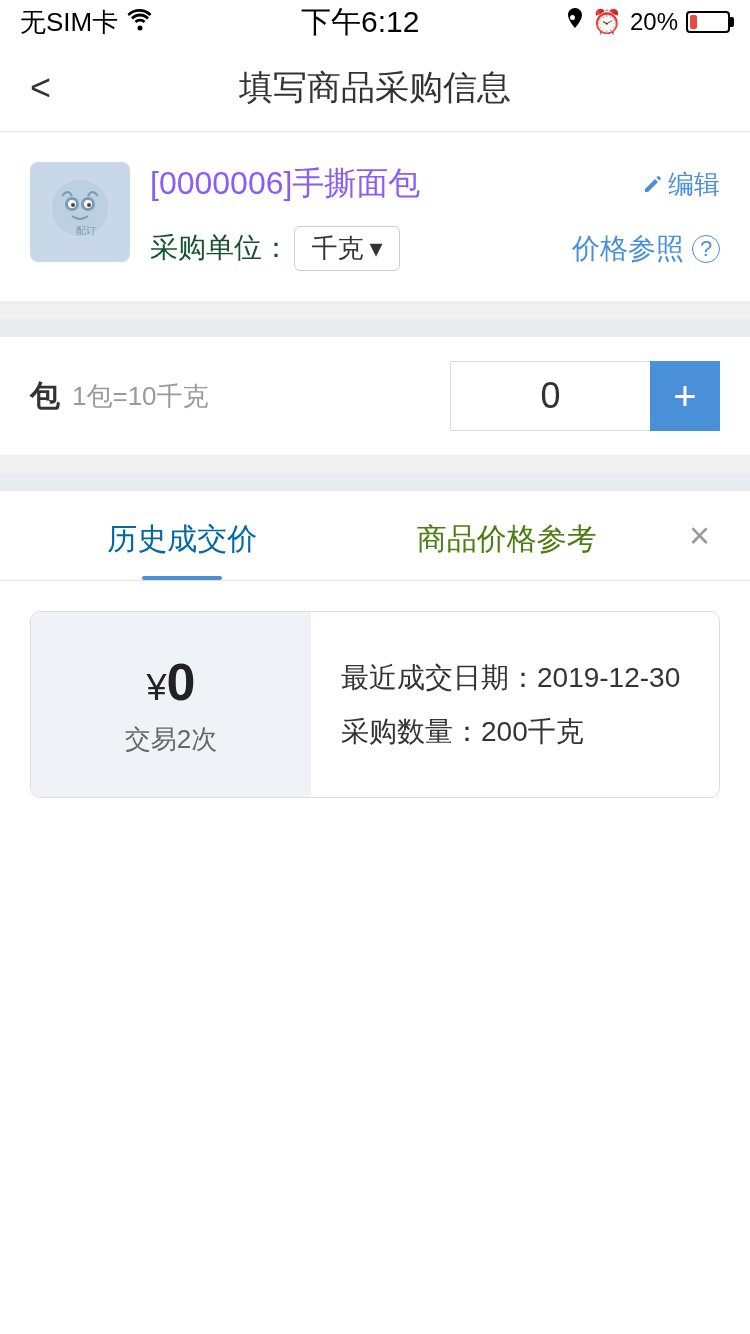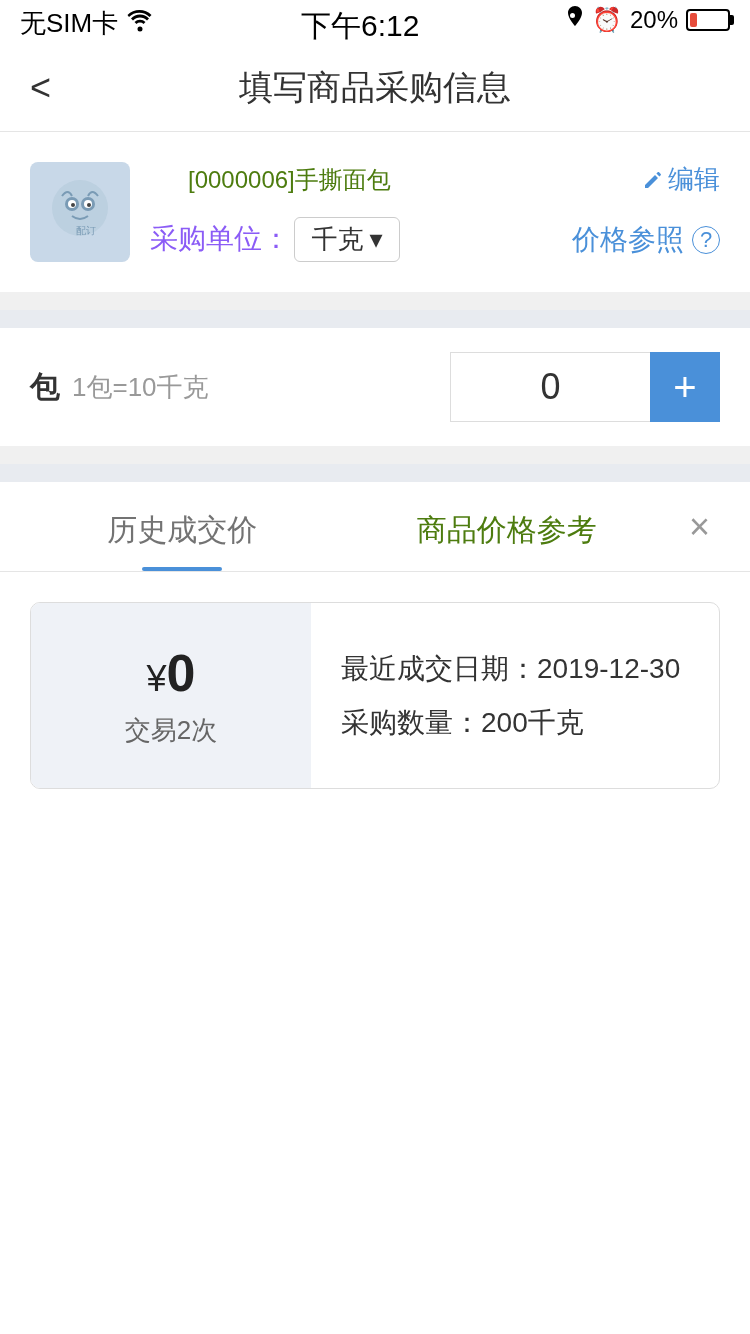--- a/index.html
+++ b/index.html
@@ -11,23 +11,23 @@
       background: #f0f0f0;
       overflow-x: hidden;
     }
 
     
     .status-bar {
       width: 750px;
       height: 44px;
       background: #fff;
       display: flex;
-      align-items: flex-start;
+      align-items: center;
       justify-content: space-between;
-      padding: 6px 20px;
+      padding: 12px 20px;
       font-size: 28px;
     }
     .status-left {
       display: flex;
       align-items: center;
       gap: 8px;
       font-size: 26px;
       color: #000;
     }
     .status-center {
@@ -122,41 +122,40 @@
     .product-info {
       flex: 1;
     }
     .product-name-row {
       display: flex;
       align-items: center;
       justify-content: space-between;
       margin-bottom: 20px;
     }
     .product-name {
-      font-size: 24px;
-      color: #4d7c0f;
+      font-size: 32px;
+      color: #8b5cf6;
       font-weight: 500;
-      margin-left: 38px;
     }
     .edit-btn {
       font-size: 26px;
       color: #4a90d9;
       display: flex;
       align-items: center;
       gap: 4px;
       cursor: pointer;
     }
     .product-unit-row {
       display: flex;
       align-items: center;
       justify-content: space-between;
     }
     .unit-label {
       font-size: 28px;
-      color: #8b5cf6;
+      color: #14532d;
     }
     .unit-select {
       border: 1px solid #ccc;
       border-radius: 6px;
       padding: 4px 16px;
       font-size: 26px;
       color: #333;
       background: #fff;
       display: inline-flex;
       align-items: center;
@@ -238,21 +237,21 @@
     .tab-item {
       flex: 1;
       text-align: center;
       padding: 28px 0 20px;
       font-size: 30px;
       color: #4d7c0f;
       cursor: pointer;
       position: relative;
     }
     .tab-item.active {
-      color: #737373;
+      color: #0369a1;
       font-weight: 500;
     }
     .tab-item.active::after {
       content: '';
       position: absolute;
       bottom: 0;
       left: 50%;
       transform: translateX(-50%);
       width: 80px;
       height: 4px;

